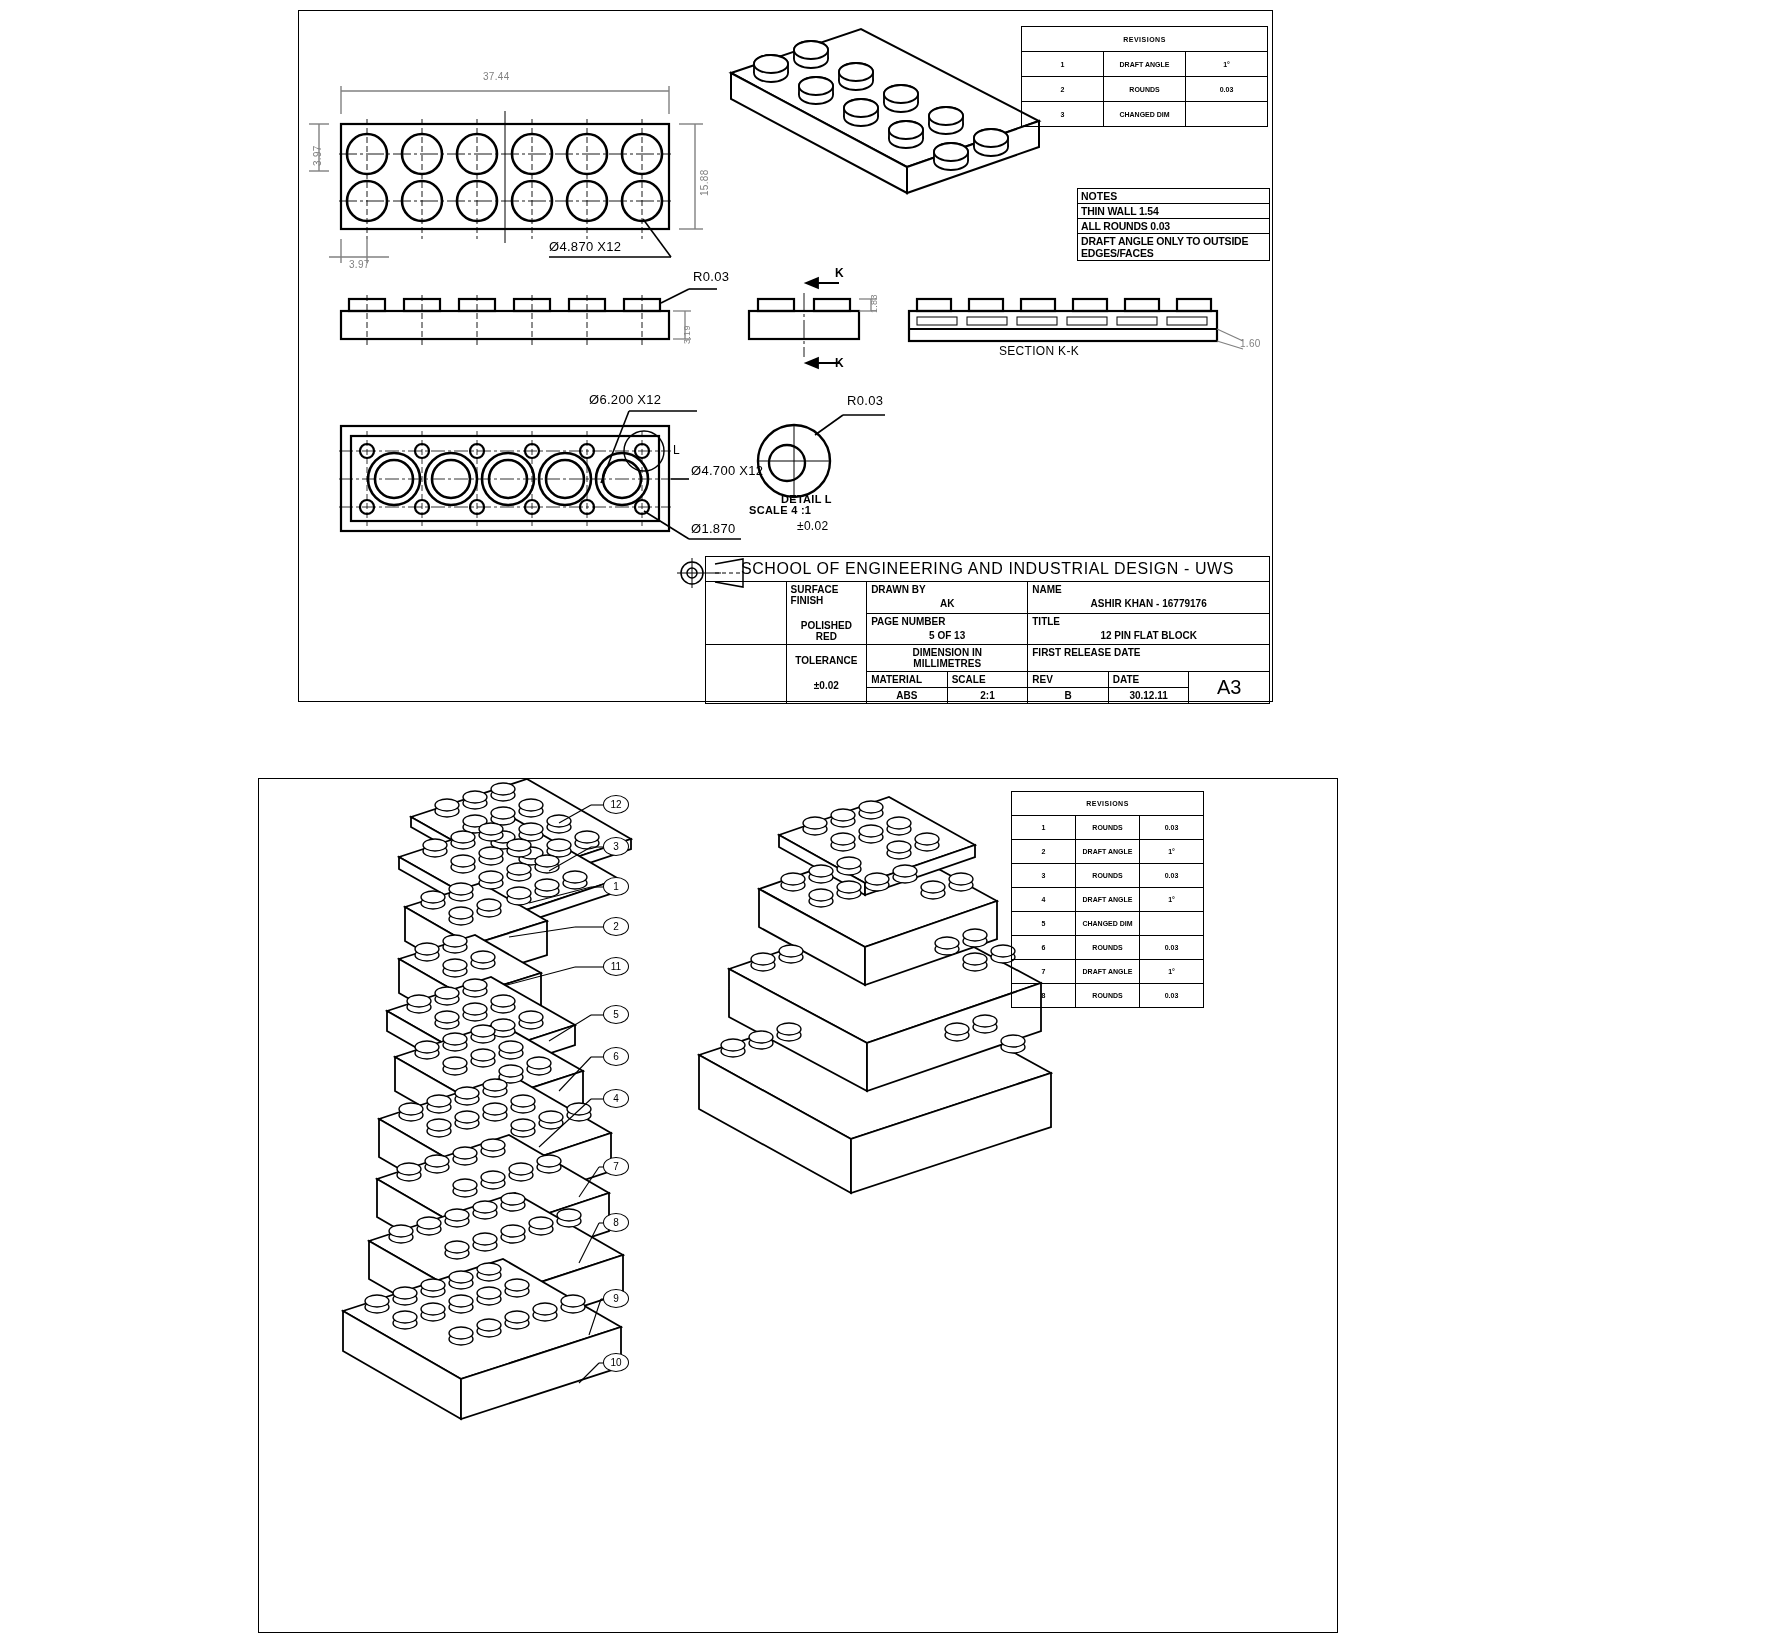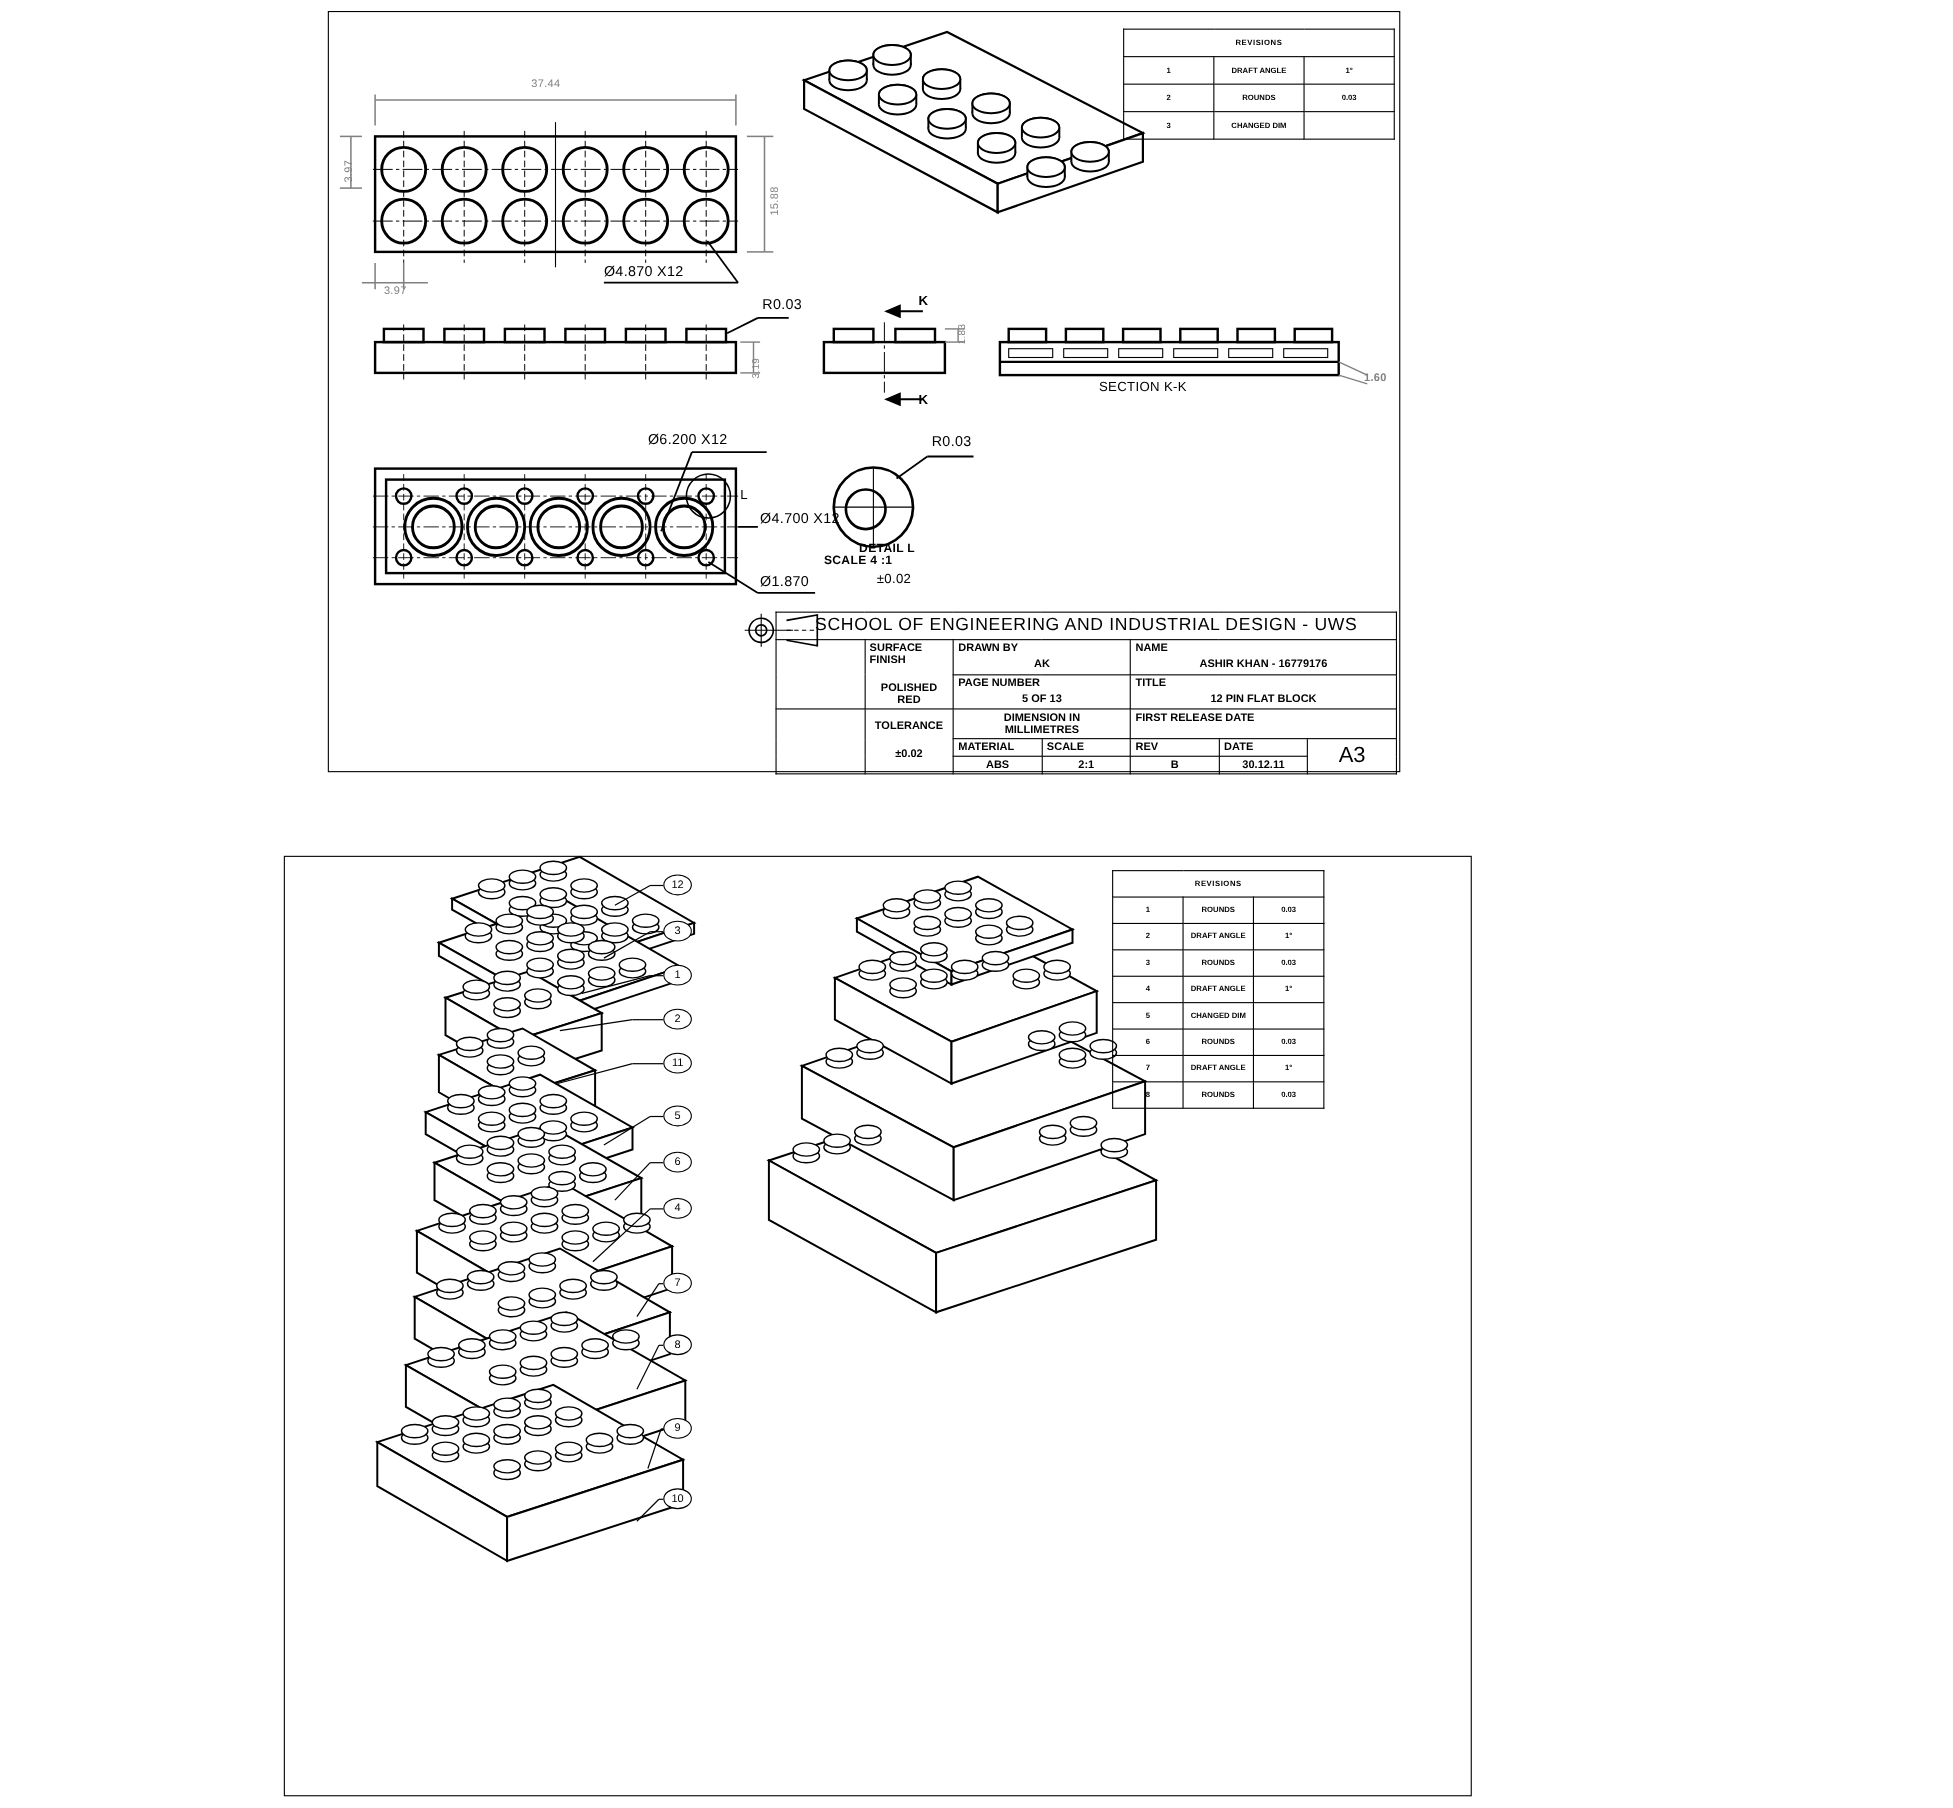--- a/index.html
+++ b/index.html
@@ -321,21 +321,21 @@
   </svg>
 
   <div class="dim gray" style="left:184px; top:60px;">37.44</div>
   <div class="dim gray vert" style="left:400px; top:185px; transform:rotate(-90deg);">15.88</div>
   <div class="dim gray vert" style="left:13px; top:155px; transform:rotate(-90deg);">3.97</div>
   <div class="dim gray" style="left:50px; top:248px;">3.97</div>
   <div class="dim" style="left:250px; top:228px;">Ø4.870 X12</div>
   <div class="dim" style="left:394px; top:258px;">R0.03</div>
   <div class="dim gray vert" style="left:383px; top:333px; transform:rotate(-90deg); font-size:9px;">3.19</div>
   <div class="dim gray vert" style="left:570px; top:302px; transform:rotate(-90deg); font-size:9px;">1.83</div>
-  <div class="dim gray" style="left:941px; top:327px;font-weight:bold;">1.60</div>
+  <div class="dim gray" style="left:941px; top:327px;">1.60</div>
   <div class="lbl-s" style="left:536px; top:255px; font-size:12px;">K</div>
   <div class="lbl-s" style="left:536px; top:345px; font-size:12px;">K</div>
   <div class="lbl-m" style="left:700px; top:333px;">SECTION K-K</div>
   <div class="dim" style="left:290px; top:381px;">Ø6.200 X12</div>
   <div class="dim" style="left:392px; top:452px;">Ø4.700 X12</div>
   <div class="lbl-s" style="left:374px; top:432px; font-weight:normal; font-size:12px;">L</div>
   <div class="dim" style="left:392px; top:510px;">Ø1.870</div>
   <div class="dim" style="left:548px; top:382px;">R0.03</div>
   <div class="lbl-m" style="left:470px; top:482px; font-weight:bold; font-size:11px;margin-left:12px;">DETAIL L</div>
   <div class="lbl-m" style="left:450px; top:493px; font-weight:bold; font-size:11px;">SCALE 4 :1</div>
@@ -357,20 +357,36 @@
       <td>0.03</td>
     </tr>
     <tr>
       <td>3</td>
       <td>CHANGED DIM</td>
       <td></td>
     </tr>
   </tbody>
     </table>
 
+  <table class="eng" id="notes">
+    <tbody>
+        <tr>
+          <td class="hdr">NOTES</td>
+        </tr>
+    <tr>
+          <td>THIN WALL 1.54</td>
+        </tr>
+    <tr>
+          <td>ALL ROUNDS 0.03</td>
+        </tr>
+    <tr>
+          <td class="two">DRAFT ANGLE ONLY TO OUTSIDE EDGES/FACES</td>
+        </tr>
+  </tbody>
+    </table>
 
   <div class="tb" id="tb1">
     <table>
       <tbody>
           <tr>
             <td class="banner" colspan="7">SCHOOL OF ENGINEERING AND INDUSTRIAL DESIGN  - UWS</td>
           </tr>
       <tr>
         <td rowspan="2" style="width:12%"></td>
         <td rowspan="2" style="width:26%">

